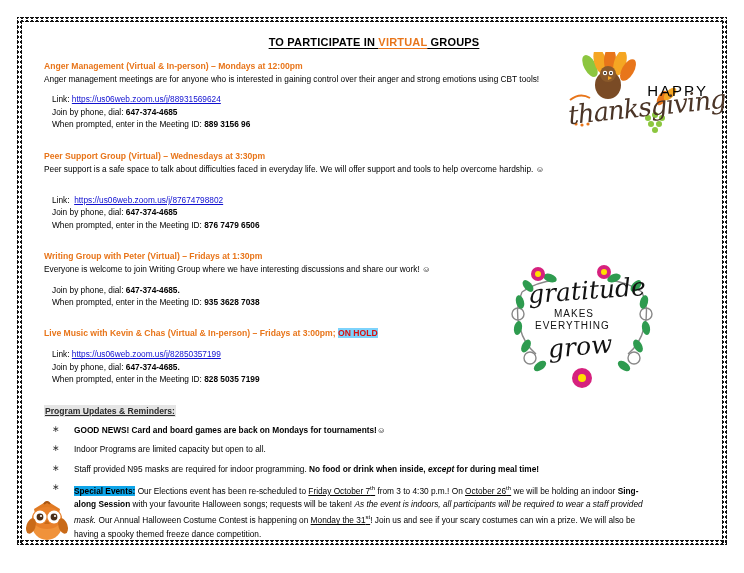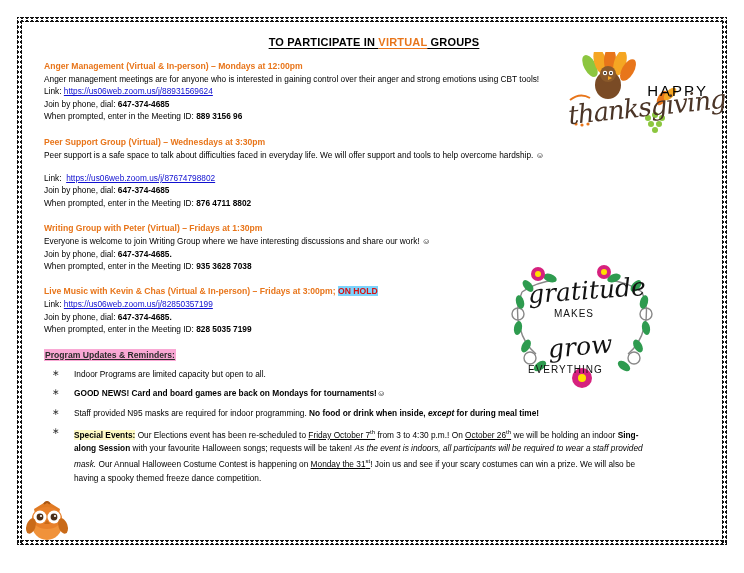--- a/index.html
+++ b/index.html
@@ -94,41 +94,41 @@
     background: #7dd3fc;
     font-weight: bold;
   }
 
   .desc {
     font-size: 8.3px;
     line-height: 12.4px;
     color: #000;
     margin: 0;
   }
-  .lines { margin: 0; }
+  .lines { margin: 8px; }
   .line {
     font-size: 8.3px;
     line-height: 12.4px;
     color: #000;
     white-space: nowrap;
   }
   .line b { font-weight: bold; }
   a.zoomlink {
     color: #1010D0;
     text-decoration: underline;
   }
   .spacer-sm { height: 11px; }
 
   
   .updates-head {
     margin-top: 11px;
     font-size: 8.6px;
     font-weight: bold;
     color: #2b2b2b;
-    background: #f9a8d4;
+    background: #e5e5e5;
     text-decoration: underline;
     display: inline-block;
     padding: 0 1px;
     line-height: 12px;
   }
   .bullets {
     list-style: none;
     margin: 6px 0 0 0;
     padding: 0 0 0 30px;
     width: 615px;
@@ -145,21 +145,21 @@
     content: "\2217";
     position: absolute;
     left: -22px;
     top: -1px;
     font-size: 9px;
     color: #333;
   }
   .bullets b { font-weight: bold; }
   .bullets i { font-style: italic; }
   .ul { text-decoration: underline; }
-  .hl { background: #fef9c3; }
+  .hl { background: #0ea5e9; }
   sup { font-size: 6px; vertical-align: super; }
   .footer-line {
     position: absolute;
     left: 44px; top: 528px;
     width: 660px;
     text-align: center;
     font-size: 8.6px;
     font-weight: bold;
     color: #000;
   }
@@ -191,22 +191,22 @@
   .gr-grat {
     position: absolute; left: 36px; top: 14px;
     font-family: "DejaVu Serif", serif; font-style: italic;
     font-size: 25px; color: #111; transform: rotate(-4deg);
   }
   .gr-makes {
     position: absolute; left: 62px; top: 46px;
     font-size: 10px; letter-spacing: 1px; color: #111;
   }
   .gr-every {
-    position: absolute; left: 36px; top: 58px;
-    font-size: 10px; letter-spacing: 1px; color: #111; margin-top: 44px;
+    position: absolute; left: 43px; top: 58px;
+    font-size: 10px; letter-spacing: 1px; color: #111;
   }
   .gr-grow {
     position: absolute; left: 56px; top: 70px;
     font-family: "DejaVu Serif", serif; font-style: italic;
     font-size: 25px; color: #111; transform: rotate(-5deg);
   }
 
   
   .art-owl { left: 24px; top: 498px; width: 46px; height: 44px; }
 </style>
@@ -339,21 +339,21 @@
 
       <div class="spacer-sm"></div>
 
       <div class="group">
         <div class="group-title"><span>Peer Support Group (Virtual) – Wednesdays at 3:30pm</span></div>
         <div class="desc">Peer support is a safe space to talk about difficulties faced in everyday life. We will offer support and tools to help overcome hardship. ☺</div>
         <div class="spacer-sm"></div>
         <div class="lines">
           <div class="line"><span>Link:</span>&nbsp; <a class="zoomlink" href="#">https://us06web.zoom.us/j/87674798802</a></div>
           <div class="line"><span>Join by phone, dial:</span> <b>647-374-4685</b></div>
-          <div class="line"><span>When prompted, enter in the Meeting ID:</span> <b>876 4711 8802</b></div>
+          <div class="line"><span>When prompted, enter in the Meeting ID:</span> <b>876 7479 6506</b></div>
         </div>
       </div>
 
       <div class="spacer-sm"></div>
 
       <div class="group">
         <div class="group-title"><span>Writing Group with Peter (Virtual) – Fridays at 1:30pm</span></div>
         <div class="desc">Everyone is welcome to join Writing Group where we have interesting discussions and share our work! ☺</div>
         <div class="lines">
           <div class="line"><span>Join by phone, dial:</span> <b>647-374-4685.</b></div>
@@ -371,22 +371,22 @@
           <div class="line"><span>When prompted, enter in the Meeting ID:</span> <b>828 5035 7199</b></div>
         </div>
       </div>
 
     </div>
 
     <div>
       <div class="updates-head">Program Updates &amp; Reminders:</div>
 
       <ul class="bullets">
+        <li><b>GOOD NEWS! Card and board games are back on Mondays for tournaments!☺</b></li>
         <li><span>Indoor Programs are limited capacity but open to all.</span></li>
-        <li><b>GOOD NEWS! Card and board games are back on Mondays for tournaments!☺</b></li>
         <li>Staff provided N95 masks are required for indoor programming. <b>No food or drink when inside,</b> <i><b>except</b></i><b> for during meal time!</b></li>
         <li>
           <b class="hl">Special Events:</b>
           Our Elections event has been re-scheduled to <span class="ul">Friday October 7<sup>th</sup></span> from 3 to 4:30 p.m.! On <span class="ul">October 26<sup>th</sup></span> we will be holding an indoor <b>Sing-along Session</b> with your favourite Halloween songs; requests will be taken!
           <i>As the event is indoors, all participants will be required to wear a staff provided mask.</i>
           Our Annual Halloween Costume Contest is happening on <span class="ul">Monday the 31<sup>st</sup></span>! Join us and see if your scary costumes can win a prize. We will also be having a spooky themed freeze dance competition.
         </li>
       </ul>
     </div>
   </div>

